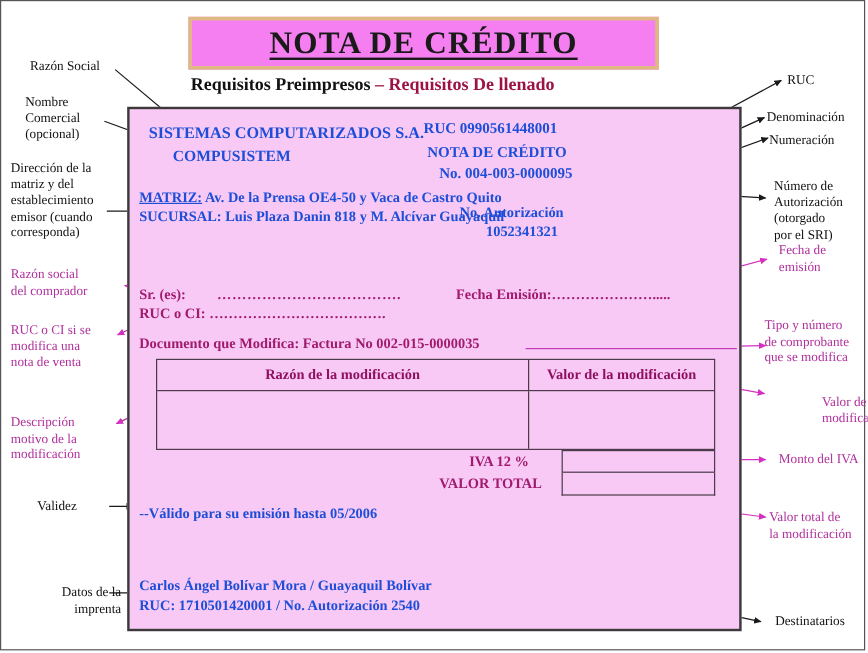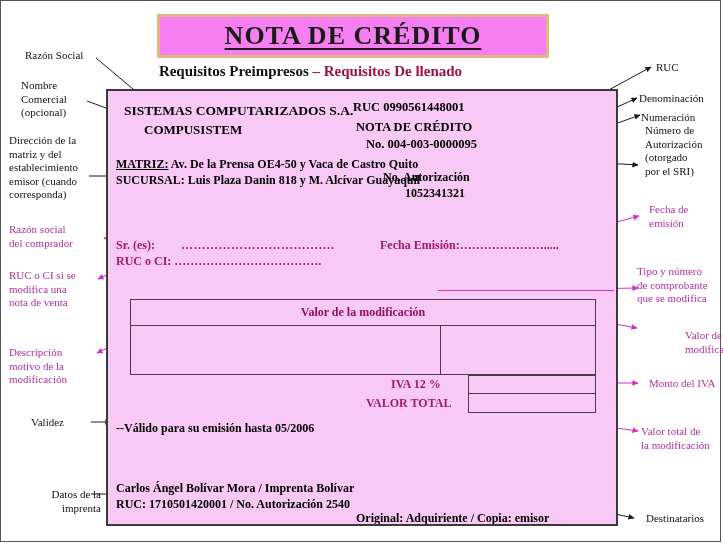--- a/index.html
+++ b/index.html
@@ -37,21 +37,21 @@
   #subtitle .red{color:#9c1245;}
 
   
   #doc{
     position:absolute;left:105px;top:88px;width:512px;height:437px;
     background:#f9c9f5;
     border:2px solid #3a3a3a;
     box-sizing:border-box;
     overflow:hidden;
   }
-  .dk{color:#000000;}
+  .dk{color:#1d4ed8;}
   .mg{color:#a01a6e;}
 
   .abs{position:absolute;white-space:nowrap;}
 
   
   #co-name{left:16px;top:12px;font-size:13.5px;font-weight:bold;}
   #co-trade{left:36px;top:31px;font-size:13px;font-weight:bold;}
   #matriz{left:8px;top:66px;font-size:12px;font-weight:bold;}
   #matriz .lbl{text-decoration:underline;}
   #sucursal{left:8px;top:82px;font-size:12px;font-weight:bold;}
@@ -190,44 +190,47 @@
 
     <div class="abs mg" id="sr-line">
       <span>Sr. (es):</span><span id="sr-dots">……………………………….</span>
     </div>
     <div class="abs mg" id="ruc-ci-line">
       <span>RUC o CI:</span>
       <span>……………………………….</span>
     </div>
     <div class="abs mg" id="fecha-line">Fecha Emisión:………………….....</div>
 
+    <div class="abs mg" id="doc-mod">Documento que Modifica: Factura No 002-015-0000035</div>
     <div id="doc-mod-rule"></div>
 
     <div id="tbl">
       <div class="hdr">
+        <div class="c1">
+          <span class="th">Razón de la modificación</span>
+        </div>
         <div class="c2">
           <span class="th">Valor de la modificación</span>
         </div>
       </div>
       <div class="body">
         <div class="c1"></div>
         <div class="c2"></div>
       </div>
     </div>
 
     <div class="abs mg" id="iva-lbl">IVA 12 %</div>
     <div id="iva-box"></div>
     <div class="abs mg" id="total-lbl">VALOR TOTAL</div>
     <div id="total-box"></div>
 
     <div class="abs dk" id="validez">--Válido para su emisión hasta 05/2006</div>
 
-    <div class="abs dk" id="imp1">Carlos Ángel Bolívar Mora  /  Imprenta Bolívar</div>
+    <div class="abs dk" id="imp1">Carlos Ángel Bolívar Mora  /  Guayaquil Bolívar</div>
     <div class="abs dk" id="imp2">RUC: 1710501420001  /  No. Autorización  2540</div>
-    <div class="abs dk" id="dest">Original:  Adquiriente / Copia:  emisor</div>
   </div>
 
   <div class="ann blk" style="left:24px;top:48px;width:80px;">Razón Social</div>
   <div class="ann blk" style="left:20px;top:78px;width:78px;white-space:pre-line;">Nombre
 Comercial
 (opcional)</div>
   <div class="ann blk" style="left:8px;top:133px;width:92px;white-space:pre-line;">Dirección de la
 matriz y del
 establecimiento
 emisor (cuando
@@ -240,21 +243,21 @@
   <div class="ann mag" style="left:8px;top:345px;width:92px;white-space:pre-line;">Descripción
 motivo de la
 modificación</div>
   <div class="ann blk" style="left:30px;top:415px;width:70px;">Validez</div>
   <div class="ann blk" style="left:20px;top:487px;width:80px;white-space:pre-line;text-align:right;">Datos de la
 imprenta</div>
 
   <div class="ann blk" style="left:655px;top:60px;width:64px;">RUC</div>
   <div class="ann blk" style="left:638px;top:91px;width:84px;">Denominación</div>
   <div class="ann blk" style="left:640px;top:110px;width:82px;">Numeración</div>
-  <div class="ann blk" style="left:644px;top:123px;width:78px;white-space:pre-line;">Número de
+  <div class="ann blk" style="left:644px;top:148px;width:78px;white-space:pre-line;">Número de
 Autorización
 (otorgado
 por el  SRI)</div>
   <div class="ann mag" style="left:648px;top:202px;width:72px;white-space:pre-line;">Fecha de
 emisión</div>
   <div class="ann mag" style="left:636px;top:264px;width:86px;white-space:pre-line;">Tipo y número
 de comprobante
 que se modifica</div>
   <div class="ann mag" style="left:648px;top:328px;width:74px;white-space:pre-line;margin-left:36px;">Valor de la
 modificación</div>

